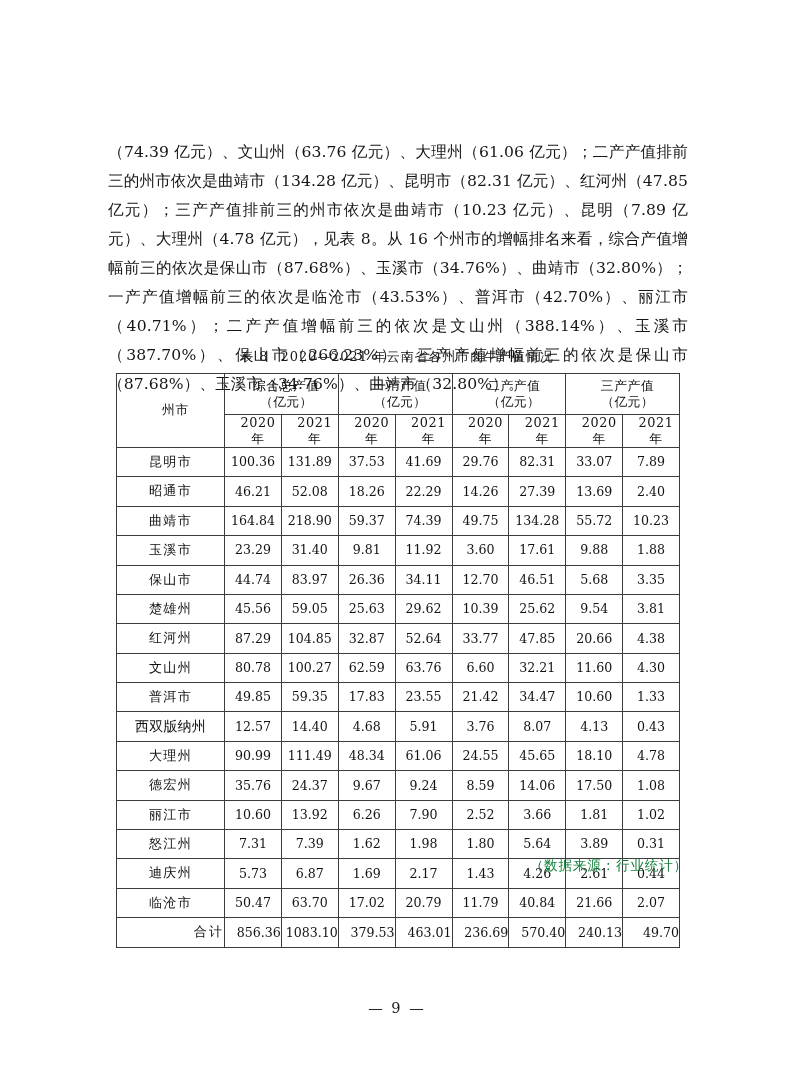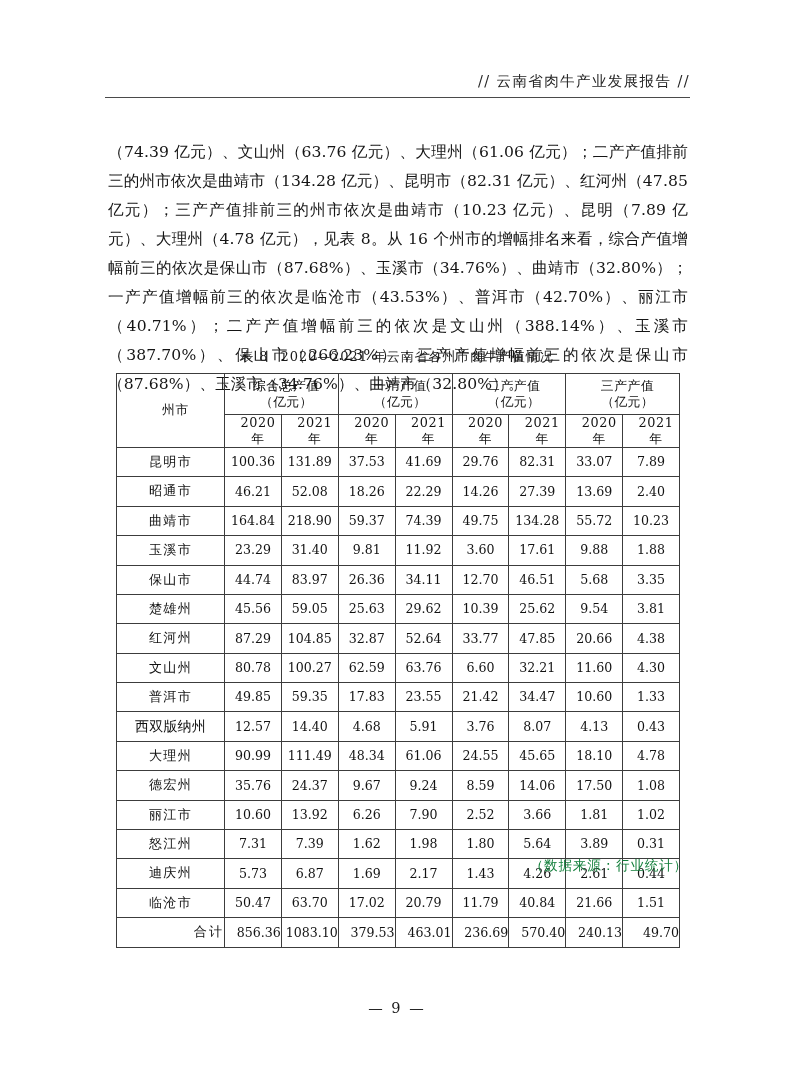--- a/index.html
+++ b/index.html
@@ -168,24 +168,20 @@
     font-size: 14.5px;
     letter-spacing: 2px;
     color: #1b1b1b;
   }
 </style>
 </head>
 <body>
 
 <div class="page">
 
-  <div class="header">
-    <div class="header-text">// 云南省肉牛产业发展报告 //</div>
-    <div class="header-rule"></div>
-  </div>
 
   <p class="body-copy">（74.39 亿元）、文山州（63.76 亿元）、大理州（61.06 亿元）；二产产值排前三的州市依次是曲靖市（134.28 亿元）、昆明市（82.31 亿元）、红河州（47.85 亿元）；三产产值排前三的州市依次是曲靖市（10.23 亿元）、昆明（7.89 亿元）、大理州（4.78 亿元），见表 8。从 16 个州市的增幅排名来看，综合产值增幅前三的依次是保山市（87.68%）、玉溪市（34.76%）、曲靖市（32.80%）；一产产值增幅前三的依次是临沧市（43.53%）、普洱市（42.70%）、丽江市（40.71%）；二产产值增幅前三的依次是文山州（388.14%）、玉溪市（387.70%）、保山市（266.23%）；三产产值增幅前三的依次是保山市（87.68%）、玉溪市（34.76%）、曲靖市（32.80%）。</p>
 
   <div class="table-caption">
     <span>表 8</span><span class="cap-gap"></span><span>2020—2021 年云南省各州市肉牛产值情况</span>
   </div>
 
   <div class="table-wrap">
     <table class="data">
       <thead>
@@ -387,21 +383,21 @@
           </tr>
           <tr>
             <td class="region">临沧市</td>
             <td class="num">50.47</td>
             <td class="num">63.70</td>
             <td class="num">17.02</td>
             <td class="num">20.79</td>
             <td class="num">11.79</td>
             <td class="num">40.84</td>
             <td class="num">21.66</td>
-            <td class="num">1.51</td>
+            <td class="num">2.07</td>
           </tr>
           <tr class="total">
             <td class="region">合计</td>
             <td class="num">856.36</td>
             <td class="num">1083.10</td>
             <td class="num">379.53</td>
             <td class="num">463.01</td>
             <td class="num">236.69</td>
             <td class="num">570.40</td>
             <td class="num">240.13</td>

